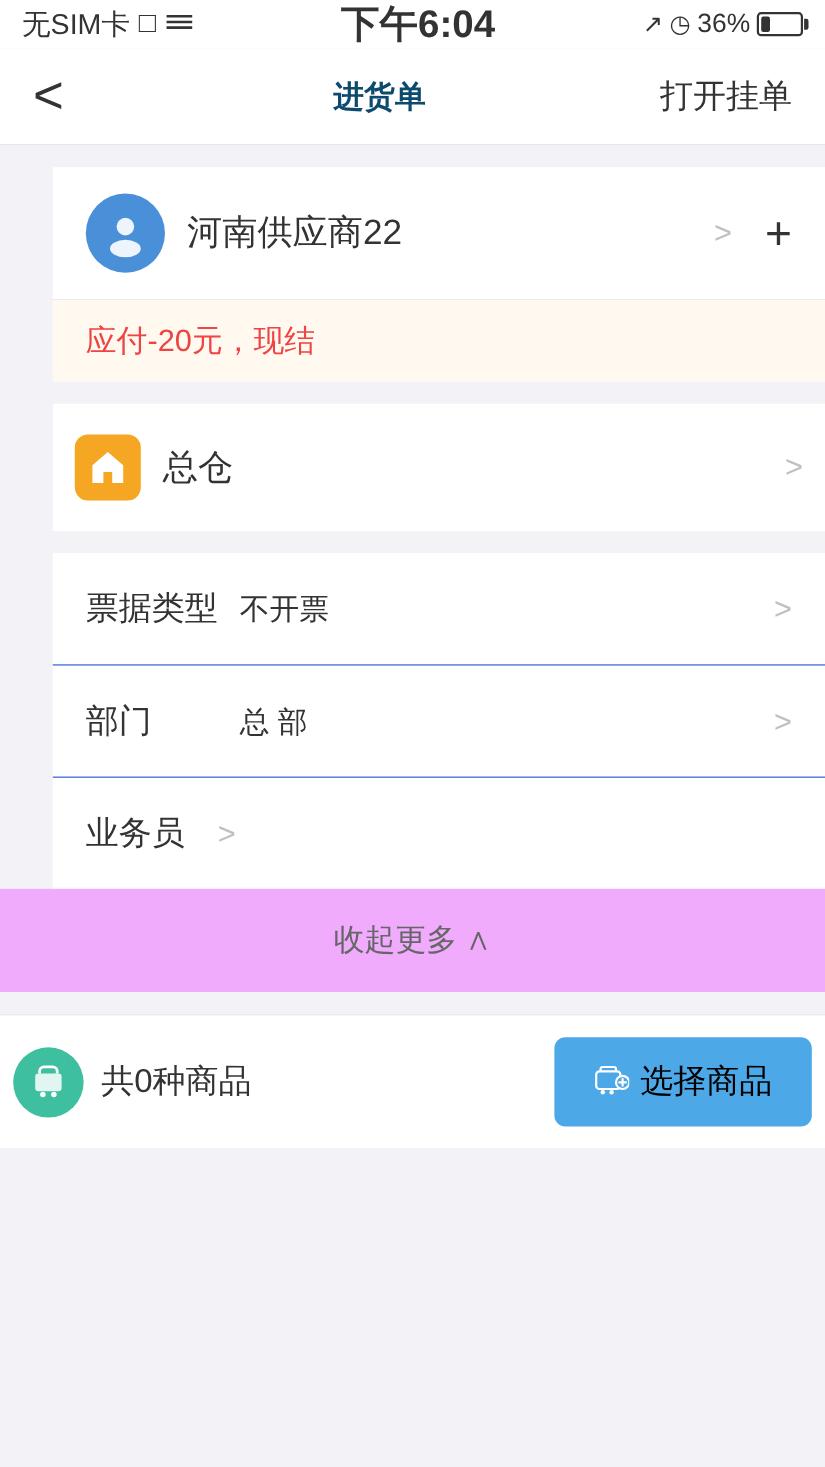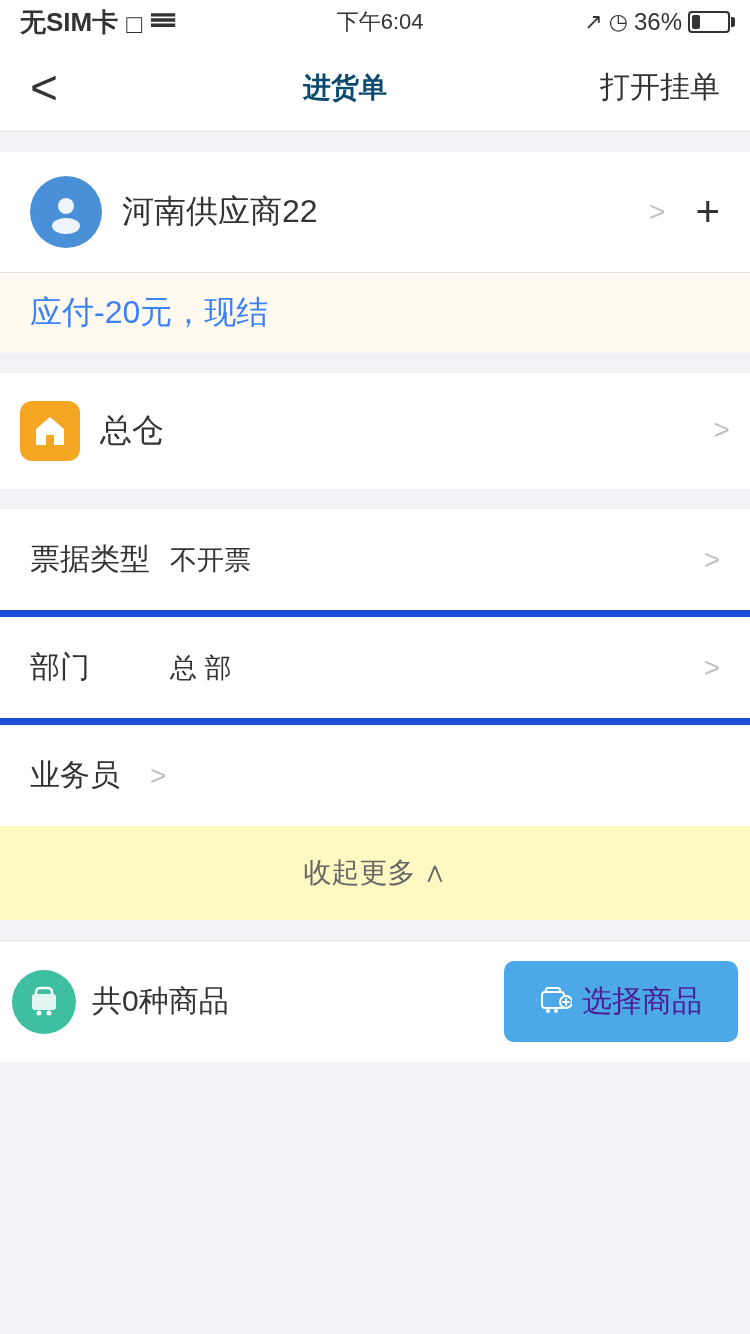--- a/index.html
+++ b/index.html
@@ -17,22 +17,22 @@
     .status-bar {
       height: 44px;
       background: #fff;
       display: flex;
       align-items: center;
       justify-content: space-between;
       padding: 0 20px;
       font-size: 26px;
       font-weight: 500;
     }
-    .status-left { display: flex; align-items: flex-end; gap: 8px; font-weight: bold; }
-    .status-center { font-size: 22px; font-weight: 400; }
+    .status-left { display: flex; align-items: flex-start; gap: 8px; }
+    .status-center { font-size: 35px; font-weight: 700; }
     .status-right { display: flex; align-items: center; gap: 6px; font-size: 24px; }
     .battery-icon {
       width: 42px; height: 22px; border: 2px solid #333; border-radius: 4px; position: relative; display: inline-flex; align-items: center; padding: 2px;
     }
     .battery-icon::after {
       content: '';
       position: absolute;
       right: -7px;
       top: 50%;
       transform: translateY(-50%);
@@ -77,20 +77,21 @@
 
     
     .section-divider {
       height: 20px;
       background: #f2f2f7;
     }
 
     
     .card {
       background: #fff;
+      margin-left: 48px;
     }
 
     
     .supplier-row {
       display: flex;
       align-items: center;
       padding: 24px 30px;
       border-bottom: 1px solid #e5e5e5;
     }
     .supplier-avatar {
@@ -118,30 +119,29 @@
       font-size: 42px;
       color: #333;
       cursor: pointer;
       line-height: 1;
     }
 
     
     .alert-row {
       background: #fff9ef;
       padding: 18px 30px;
-      font-size: 32px;
-      color: #3b82f6;
+      font-size: 28px;
+      color: #ef4444;
     }
 
     
     .warehouse-row {
       display: flex;
       align-items: center;
       padding: 28px 20px;
-      font-family: Liberation Mono, monospace;
     }
     .warehouse-icon {
       width: 60px;
       height: 60px;
       border-radius: 12px;
       background: #f5a623;
       display: flex;
       align-items: center;
       justify-content: center;
       margin-right: 20px;
@@ -156,21 +156,21 @@
     .row-arrow {
       color: #c0c0c0;
       font-size: 28px;
     }
 
     
     .form-row {
       display: flex;
       align-items: center;
       padding: 30px 30px;
-      border-top: 7px solid #1d4ed8;
+      border-top: 1px solid #1d4ed8;
       background: #fff;
     }
     .form-label {
       font-size: 30px;
       color: #333;
       width: 120px;
       flex-shrink: 0;
     }
     .form-value {
       flex: 1;
@@ -180,21 +180,21 @@
     }
     .form-placeholder {
       flex: 1;
       font-size: 30px;
       color: #c0c0c0;
       padding-left: 20px;
     }
 
     
     .collapse-row {
-      background: #fef9c3;
+      background: #f0abfc;
       display: flex;
       align-items: center;
       justify-content: center;
       padding: 28px 30px;
       font-size: 28px;
       color: #666;
       cursor: pointer;
     }
 
     
@@ -218,21 +218,21 @@
       font-size: 32px;
       color: #fff;
     }
     .product-count {
       flex: 1;
       font-size: 30px;
       color: #333;
     }
     .select-btn {
       background: #4da8e8;
-      color: #4c1d95;
+      color: #000000;
       border: none;
       border-radius: 10px;
       padding: 20px 36px;
       font-size: 30px;
       display: flex;
       align-items: center;
       gap: 10px;
       cursor: pointer;
     }
 

